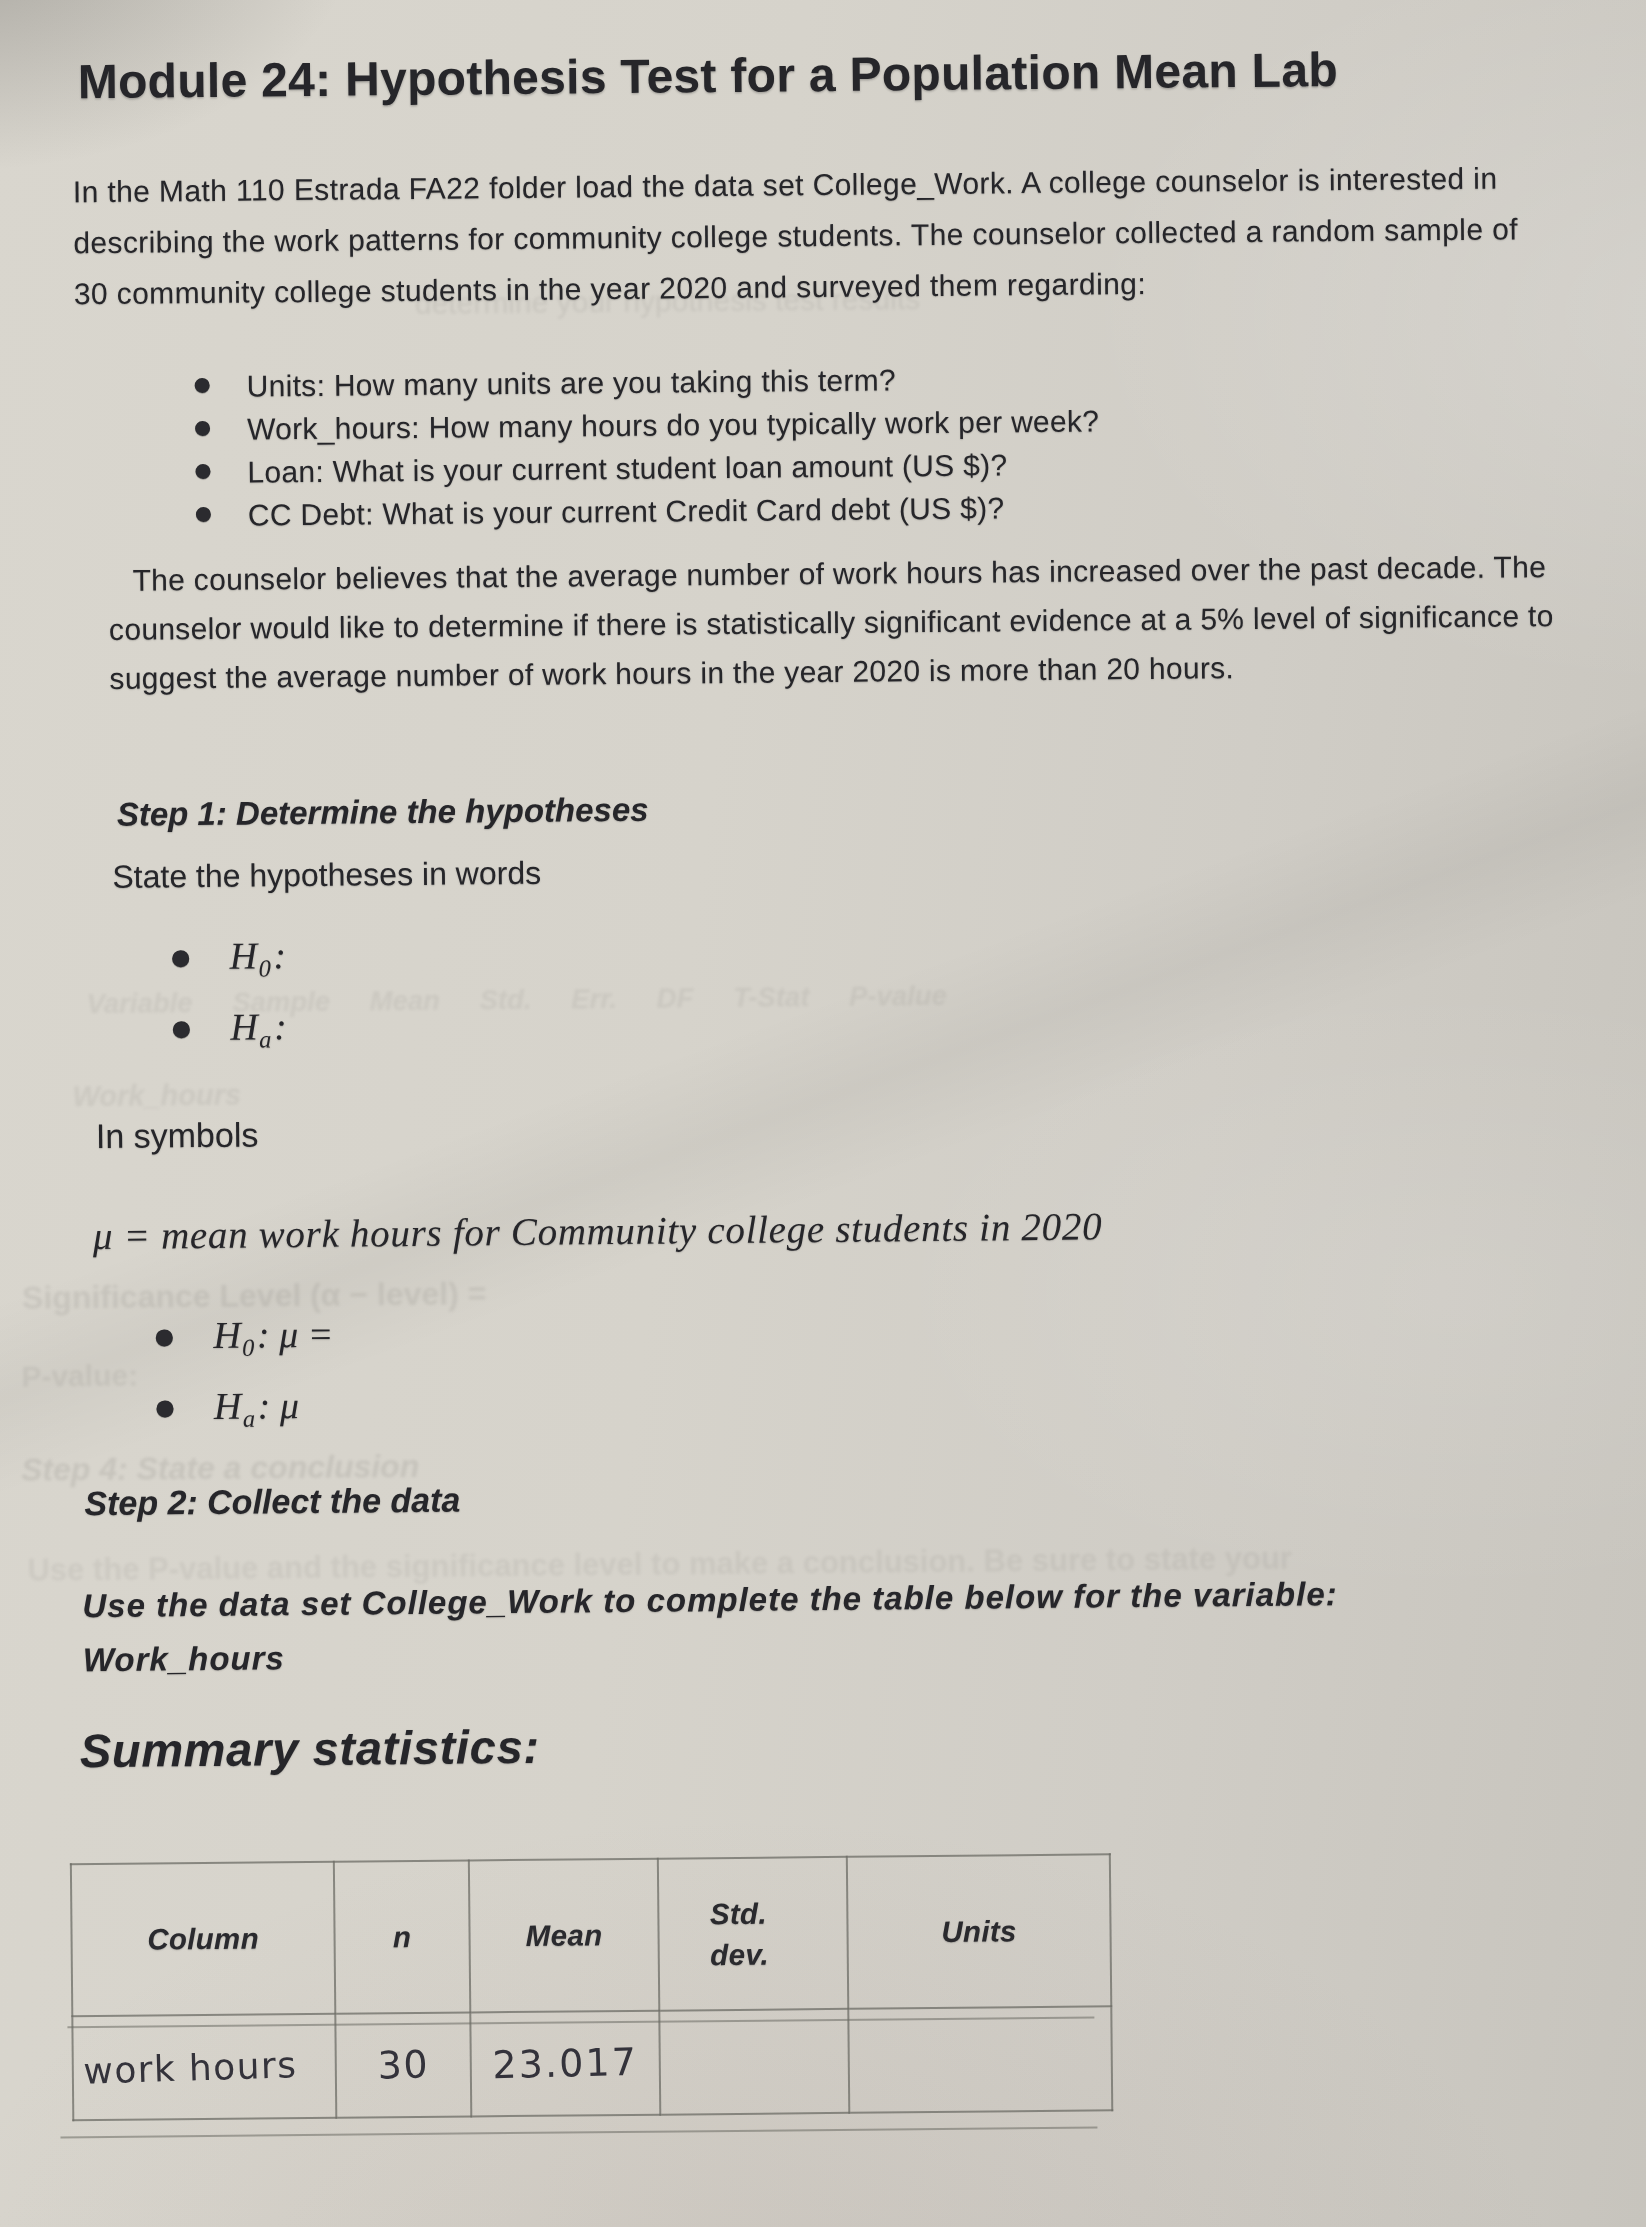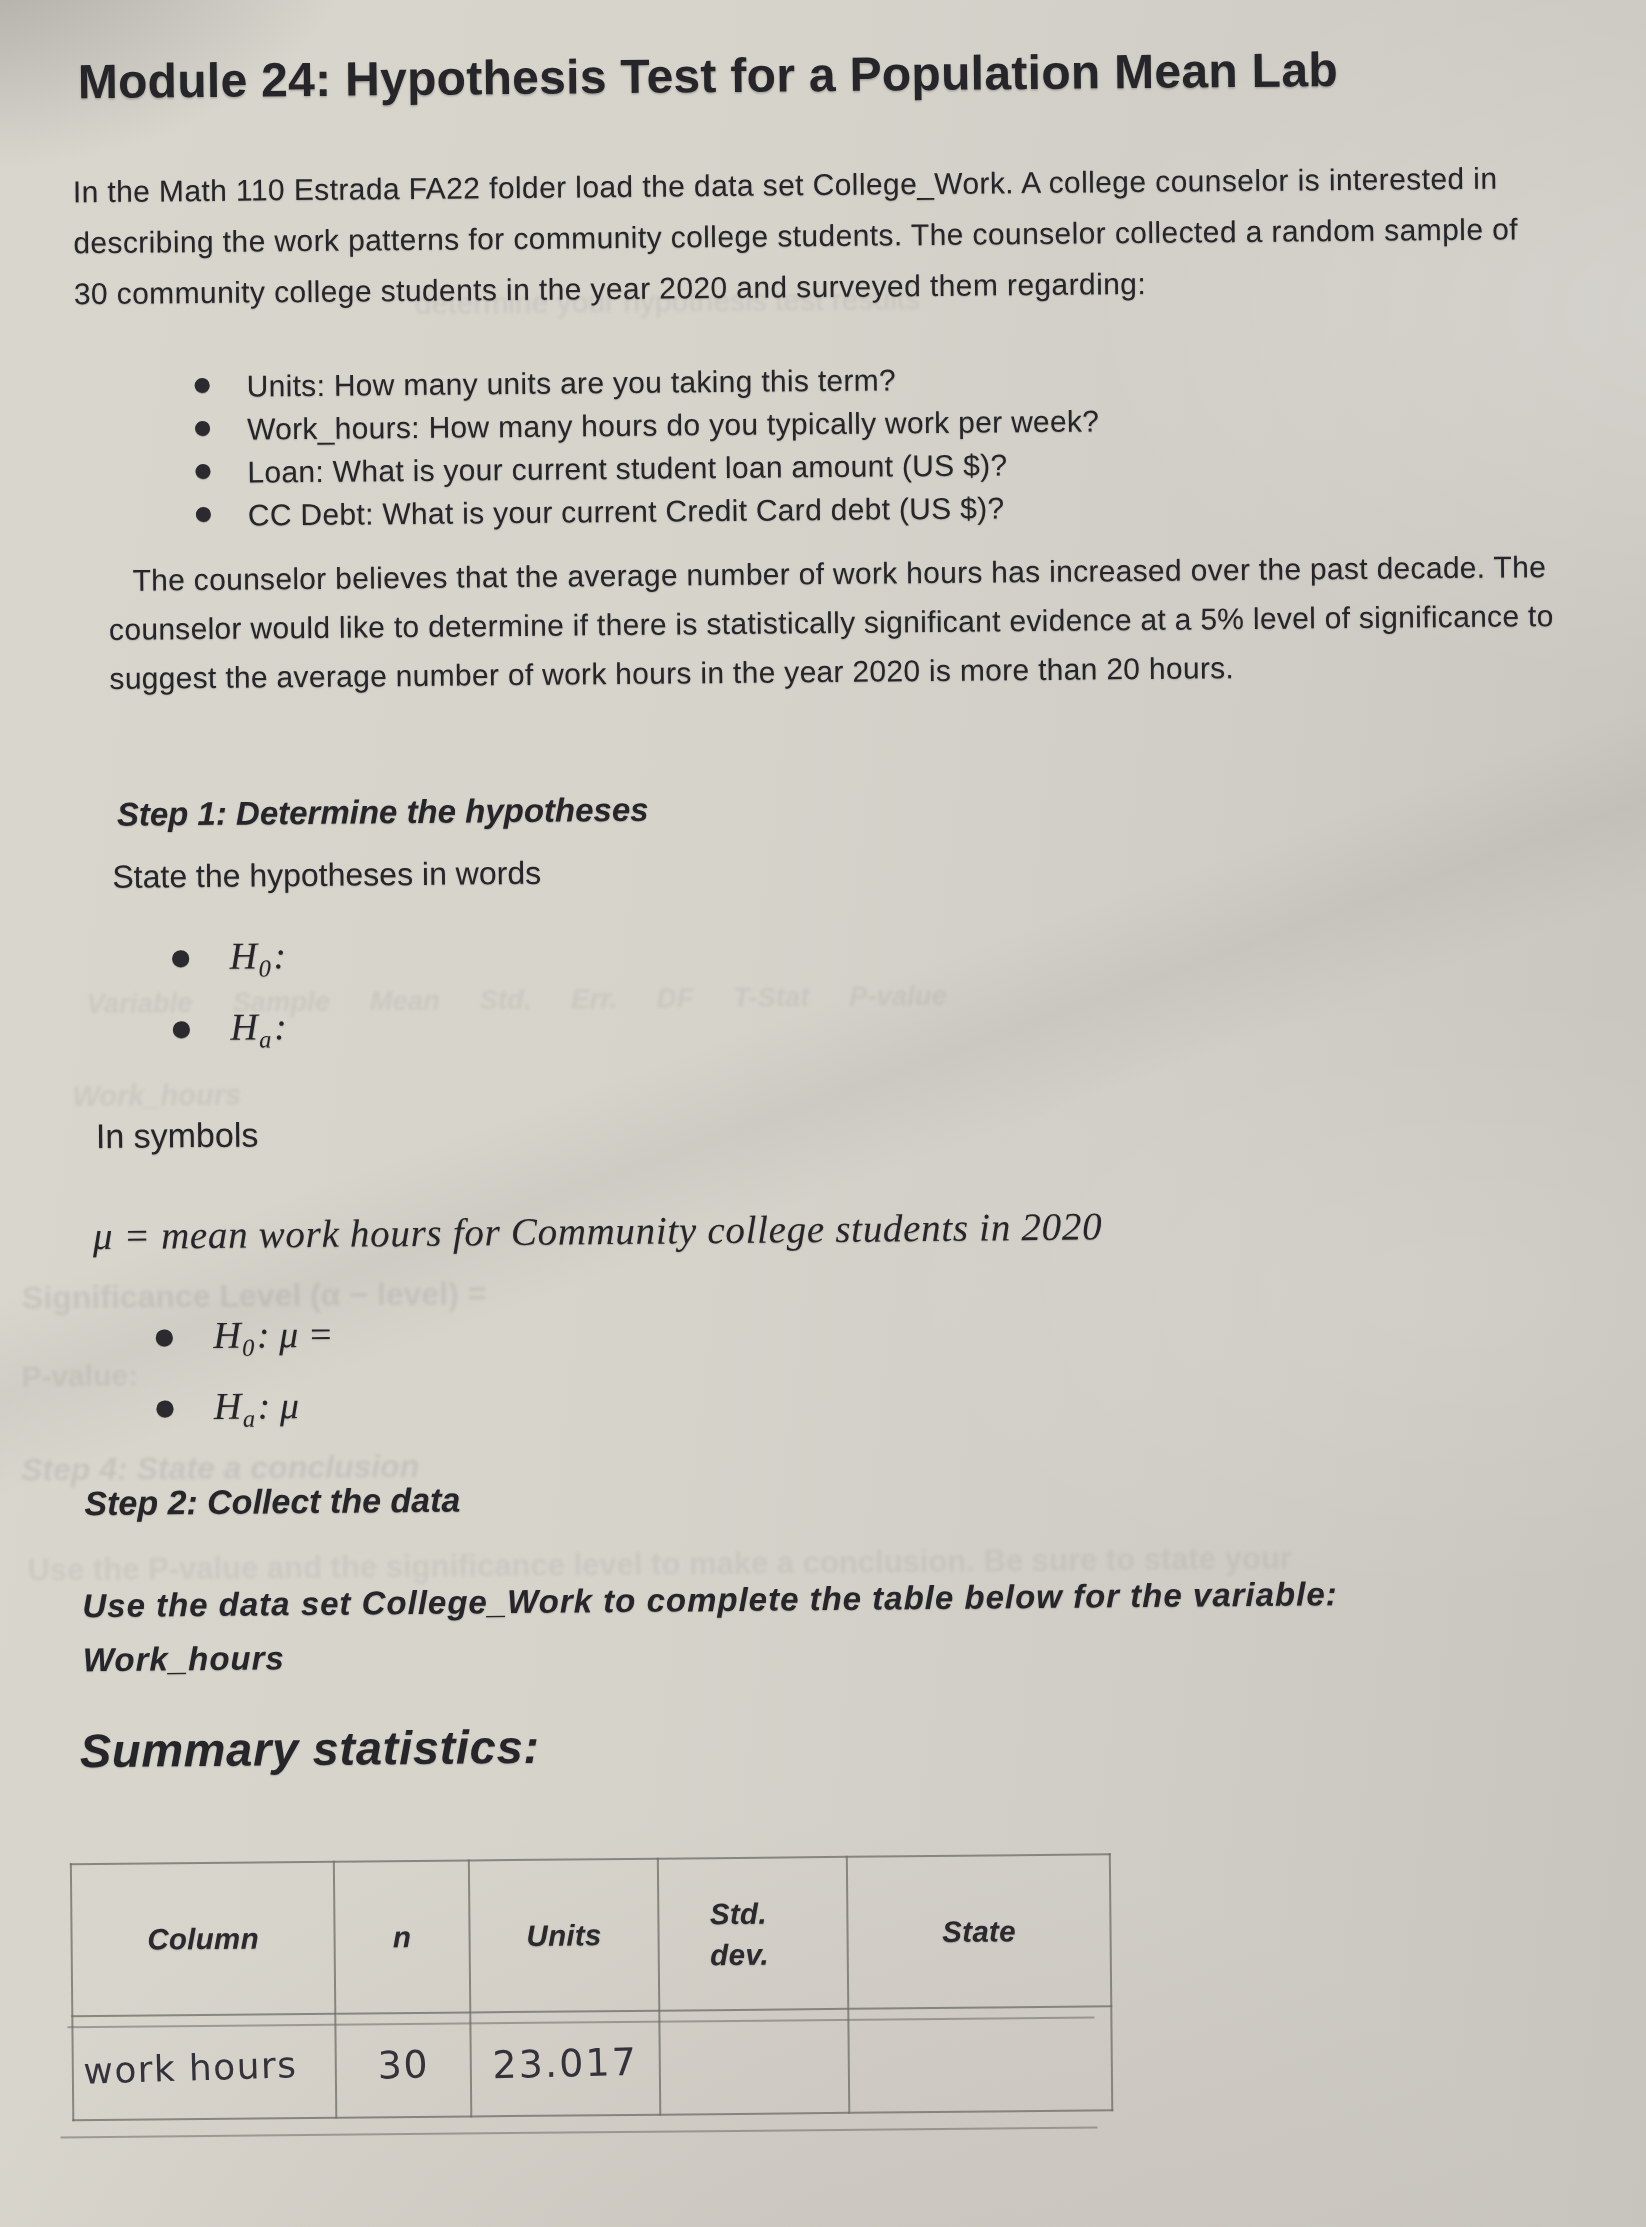--- a/index.html
+++ b/index.html
@@ -207,23 +207,23 @@
       <div>Work_hours</div>
     </div>
 
     <div class="abs summary-heading softink">Summary statistics:</div>
 
     <table class="stats">
       <thead>
         <tr>
           <th style="width:259px;"><span class="softink">Column</span></th>
           <th style="width:131px;"><span class="softink">n</span></th>
-          <th style="width:185px;"><span class="softink">Units</span></th>
+          <th style="width:185px;"><span class="softink">Mean</span></th>
           <th style="width:185px;" class="std"><span class="softink">Std. dev.</span></th>
-          <th style="width:259px;"><span class="softink">State</span></th>
+          <th style="width:259px;"><span class="softink">Units</span></th>
         </tr>
       </thead>
       <tbody>
         <tr>
           <td class="hand c0">work hours</td>
           <td class="hand c1">30</td>
           <td class="hand c2">23.017</td>
           <td class="hand"></td>
           <td class="hand"></td>
         </tr>

